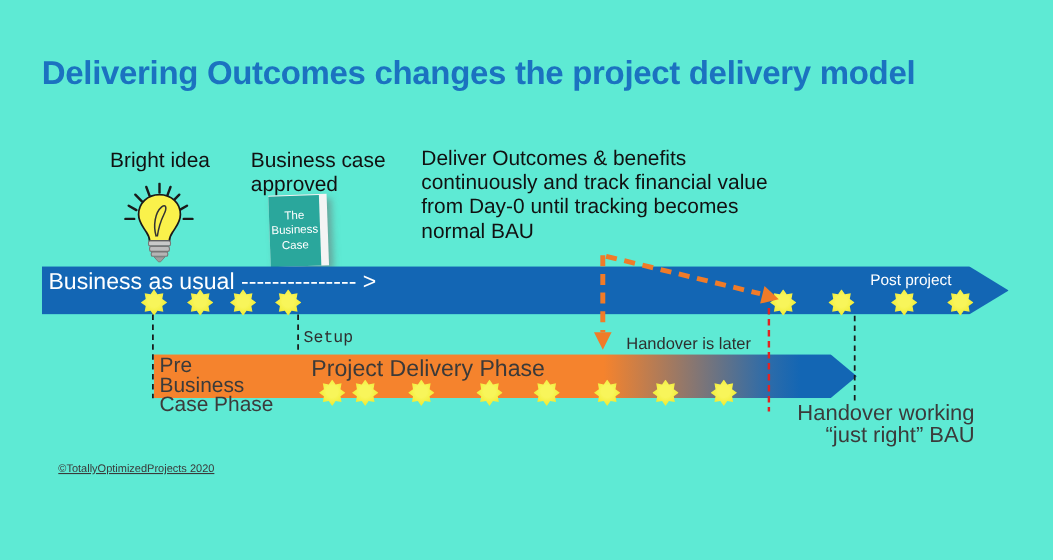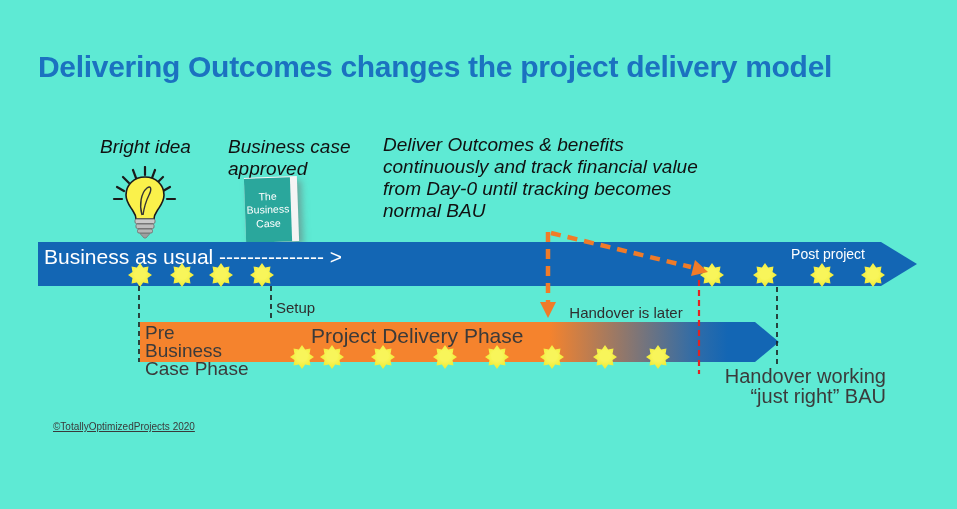--- a/index.html
+++ b/index.html
@@ -2,21 +2,21 @@
 <html><head>
 <meta charset="utf-8">
 <style>
   * { margin:0; padding:0; box-sizing:border-box; }
   body { background:#ffffff; font-family:"Liberation Sans", sans-serif; }
   .slide { position:relative; width:957px; height:509px; background:#5eead4; overflow:hidden; }
 
   .title { position:absolute; left:38px; top:50px; width:900px;
            font-size:30px; font-weight:bold; color:#1b72c0; letter-spacing:-0.3px; }
 
-  .note { position:absolute; font-size:19px; color:#111; line-height:1.16;font-style:italic; }
+  .note { position:absolute; font-size:19px; color:#111; line-height:1.16; }
   .lbl-bright   { left:100px; top:136px; width:120px; }
   .lbl-bcase    { left:228px; top:136px; width:140px; }
   .lbl-deliver  { left:383px; top:134px; width:335px; }
   .lbl-transfer { left:780px; top:134px; width:175px; }
 
   
   .bulb-wrap { position:absolute; left:105px; top:166px; width:80px; height:78px; }
 
   
   .book { position:absolute; left:245px; top:177px; width:53px; height:65px;
@@ -31,31 +31,31 @@
              background:#1366b4;
              clip-path:polygon(0 0, calc(100% - 36px) 0, 100% 50%, calc(100% - 36px) 100%, 0 100%); }
   .bau-label { position:absolute; left:6px; top:3px; font-size:21px; color:#ffffff; white-space:nowrap; }
   .post-project { position:absolute; right:52px; top:4px; font-size:14px; color:#ffffff; }
 
   
   .delivery-bar { position:absolute; left:140px; top:322px; width:639px; height:40px;
                   background:linear-gradient(90deg,#f5832d 0%,#f5832d 64%,#2f6ca8 87%,#1366b4 92%);
                   clip-path:polygon(0 0, calc(100% - 24px) 0, 100% 50%, calc(100% - 24px) 100%, 0 100%); }
   .pre-phase { position:absolute; left:145px; top:324px; font-size:19px; line-height:18px; color:#3b3b3b; }
-  .delivery-label { position:absolute; left:283px; top:324px; font-size:21px; color:#3b3a39;margin-left:28px; }
+  .delivery-label { position:absolute; left:283px; top:324px; font-size:21px; color:#3b3a39; }
 
   
   .star { position:absolute; width:24px; height:24px;
           background:radial-gradient(circle at 50% 45%, #f8f55a 30%, #f0eb34 70%, #d8d22c 100%);
           clip-path:polygon(50% 0%, 63% 18.6%, 85.4% 14.6%, 81.4% 37%, 100% 50%, 81.4% 63%,
                             85.4% 85.4%, 63% 81.4%, 50% 100%, 37% 81.4%, 14.6% 85.4%, 18.6% 63%,
                             0% 50%, 18.6% 37%, 14.6% 14.6%, 37% 18.6%); }
 
   .small-lbl { position:absolute; font-size:15px; color:#2f2f2f; }
-  .setup-lbl { left:276px; top:299px; }
+  .setup-lbl { left:276px; top:299px;font-family:Liberation Mono, monospace; }
   .handover-later { left:556px; top:304px; width:140px; text-align:center; }
   .handover-bau { position:absolute; left:690px; top:366px; width:196px; text-align:right;
                   font-size:20px; line-height:20px; color:#3b3b3b; }
 
   .footer { position:absolute; left:53px; top:421px; font-size:10px; color:#3a3a3a;text-decoration:underline; }
 
   .overlay { position:absolute; left:0; top:0; pointer-events:none; }
 </style>
 </head>
 <body>

